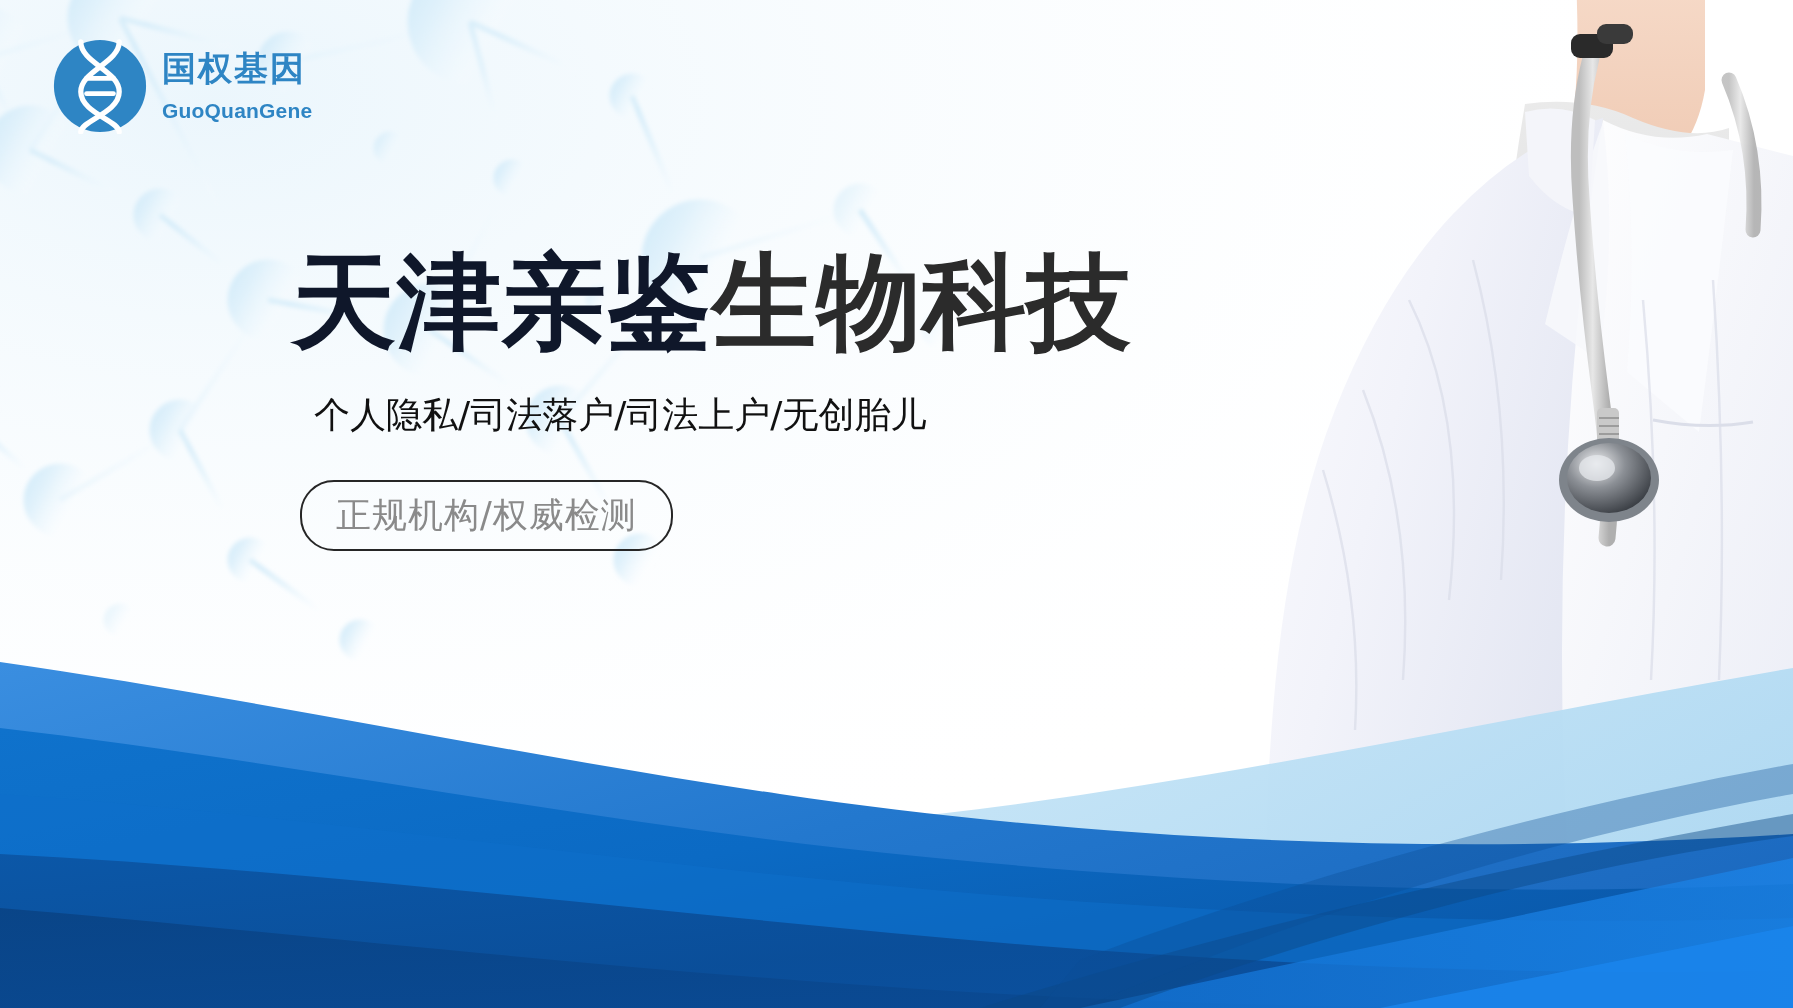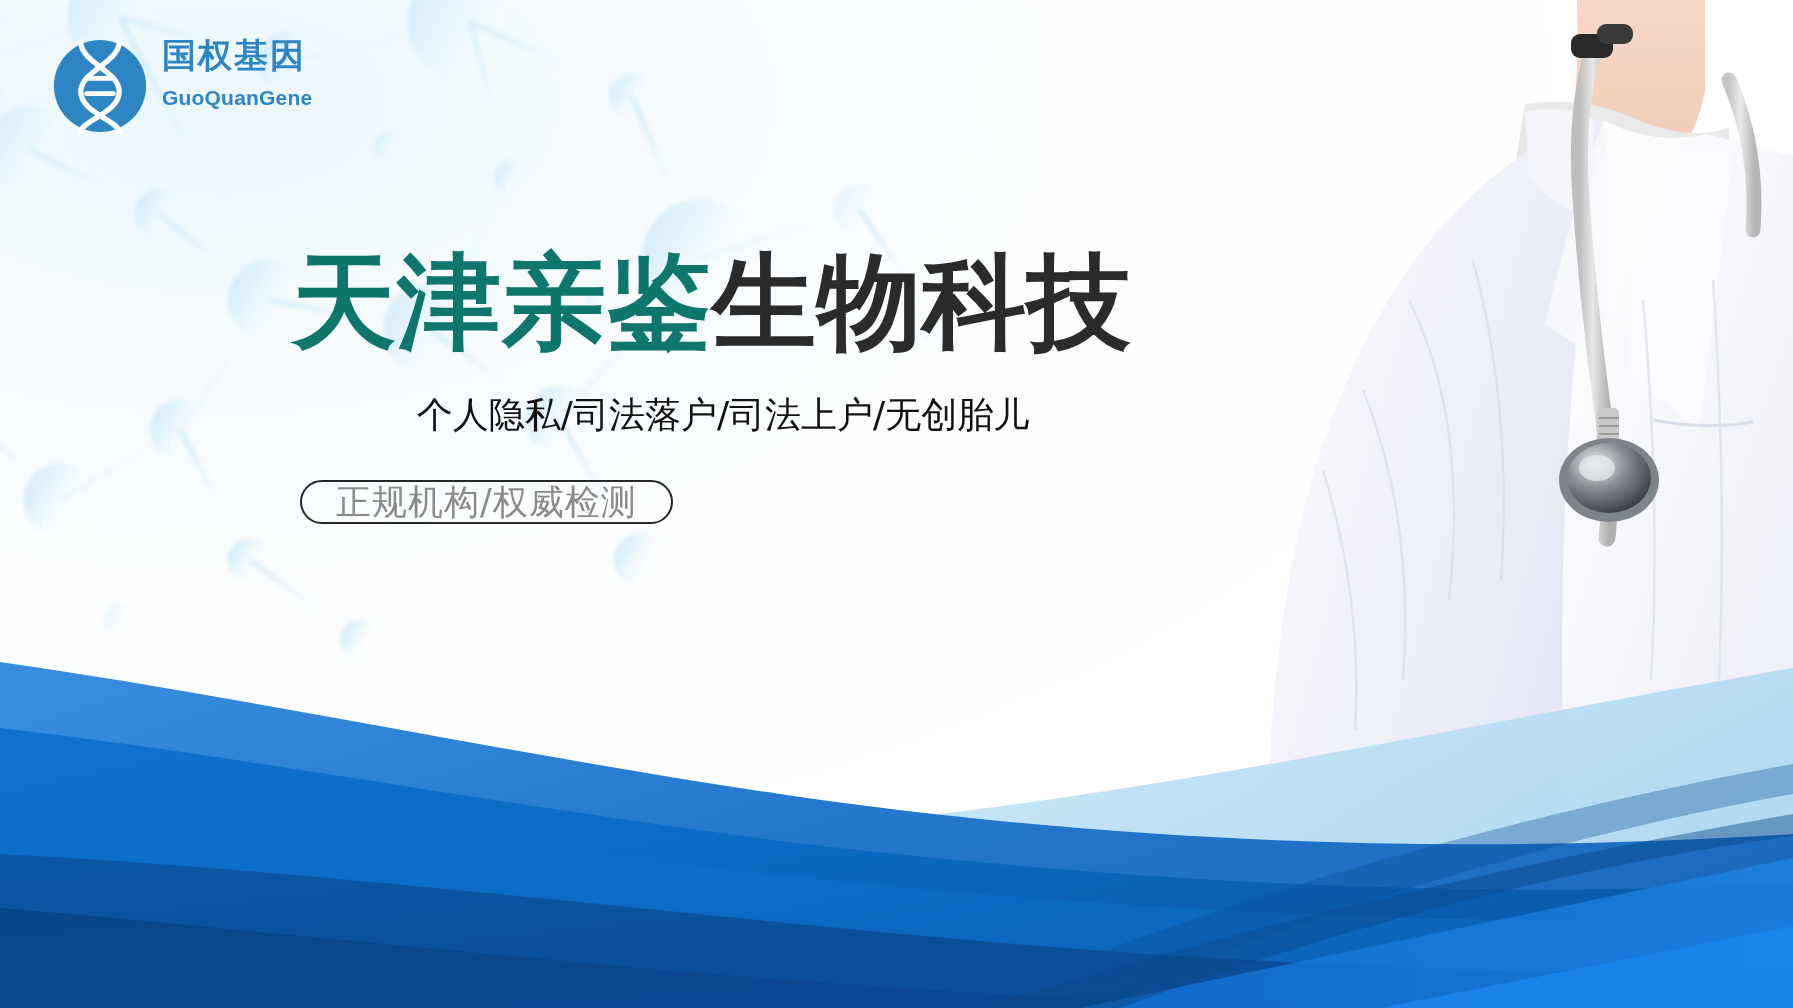--- a/index.html
+++ b/index.html
@@ -37,21 +37,21 @@
   .wave-stack{
     position:absolute; left:0; bottom:0;
     width:1793px; height:400px;
     z-index:3; pointer-events:none;
   }
 
   
   .logo-block{
     position:absolute;
     left:52px; top:38px;
-    display:flex; gap:14px;
+    display:flex; align-items:center; gap:14px;
     z-index:6;
   }
   .logo-mark{ width:96px; height:96px; display:block; }
   .logo-text{ display:flex; flex-direction:column; line-height:1; }
   .logo-cn{
     font-size:34px; font-weight:bold; color:#2E85C4;
     letter-spacing:2px;
     font-family:"Liberation Sans","DejaVu Sans",sans-serif;
   }
   .logo-en{
@@ -67,49 +67,48 @@
     z-index:6;
   }
   .headline{
     font-size:104px;
     font-weight:bold;
     line-height:1.05;
     letter-spacing:1px;
     white-space:nowrap;
     font-family:"DejaVu Sans","Liberation Sans",sans-serif;
   }
-  .headline .hl-blue{ color:#0f766e; }
+  .headline .hl-blue{ color:#0f172a; }
   .headline .hl-dark{ color:#2B2B2B;margin-top:8px; }
 
   .pinyin{
     margin-top:24px;
     font-size:41px;
     color:#5E5E5E;
     letter-spacing:10px;
     white-space:nowrap;
     font-family:"Liberation Sans","DejaVu Sans",sans-serif;
   }
 
   .services{
     margin-top:34px;
     margin-left:22px;
     font-size:36px;
     color:#111111;
     letter-spacing:0px;
     white-space:nowrap;
     font-family:"DejaVu Sans","Liberation Sans",sans-serif;
-    text-align:center;
   }
 
   .pill{
     margin-top:40px;
     margin-left:8px;
     display:inline-flex;
     align-items:center; justify-content:center;
-    height:44px;
+    height:71px;
     padding:0 34px;
     border:2px solid #262626;
     border-radius:34px;
     font-size:35px;
     color:#8A8A8A;
     letter-spacing:1px;
     white-space:nowrap;
     background:transparent;
     font-family:"DejaVu Sans","Liberation Sans",sans-serif;
   }

